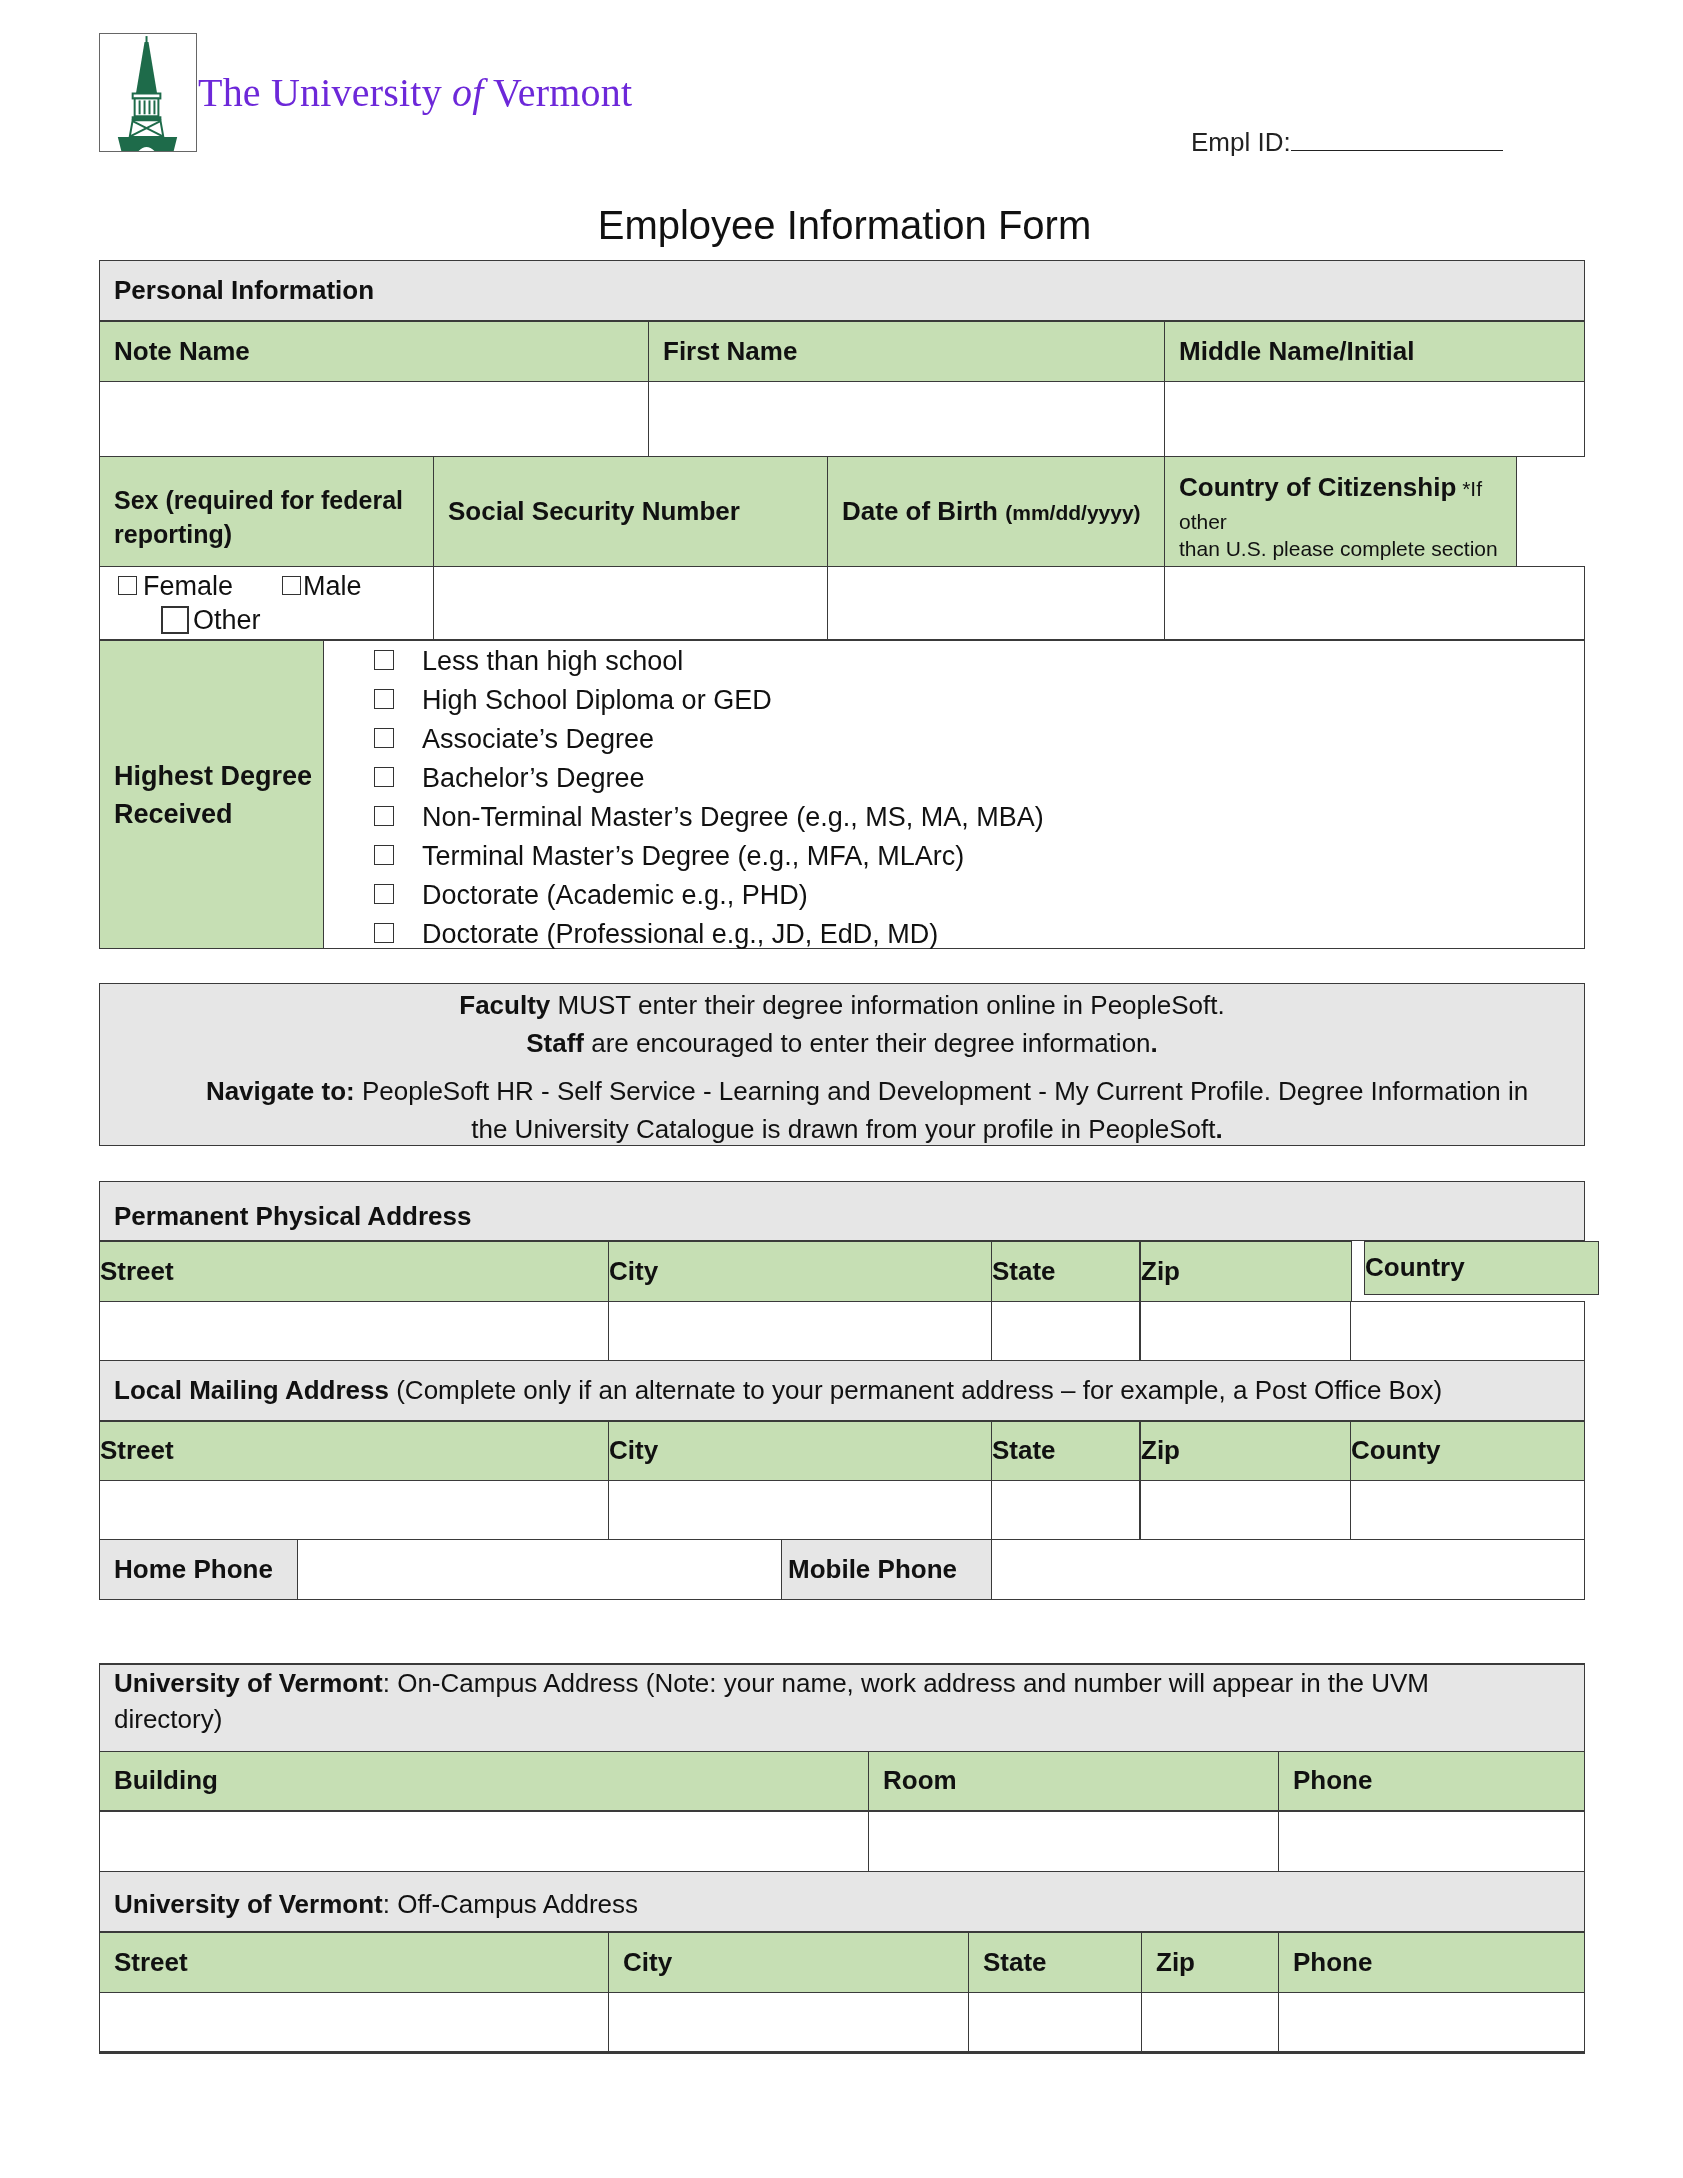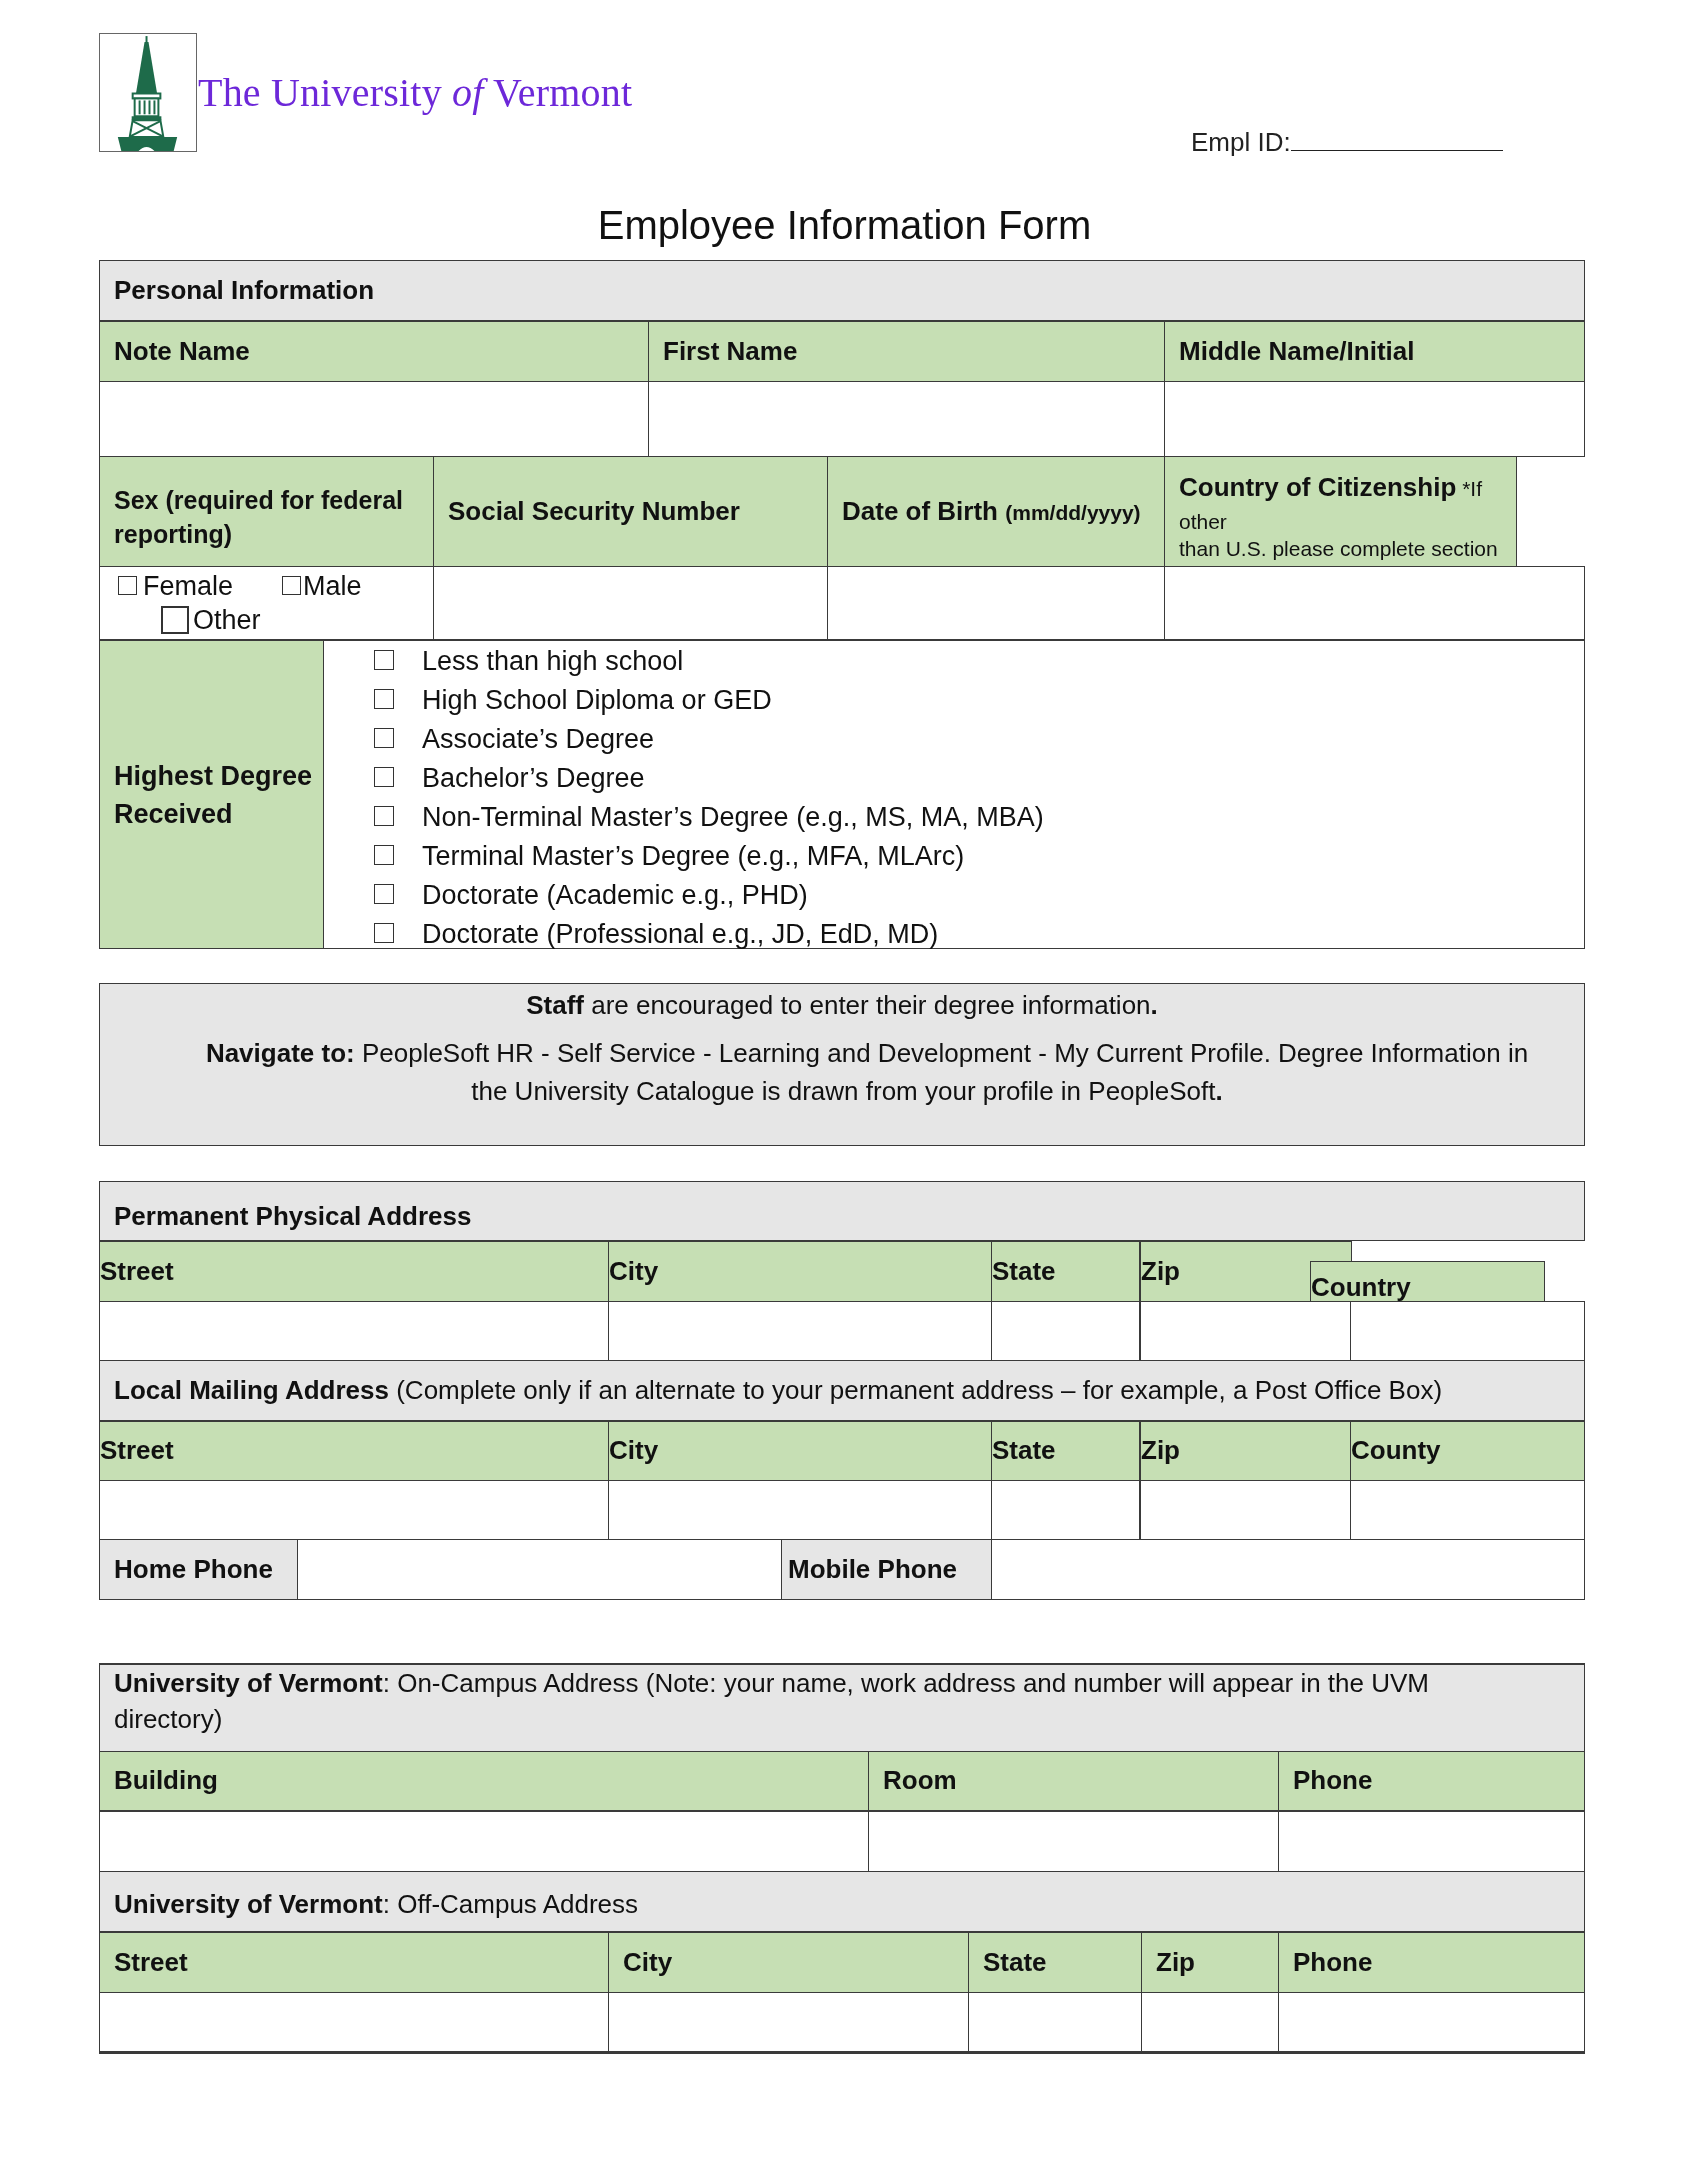--- a/index.html
+++ b/index.html
@@ -145,40 +145,41 @@
       <span class="cb"></span>
       <span>Doctorate (Academic e.g., PHD)</span>
     </div>
   <div class="deg-item">
       <span class="cb"></span>
       <span>Doctorate (Professional e.g., JD, EdD, MD)</span>
     </div>
 </div>
 
 <div class="cell gray notice" style="left:99px;top:983px;width:1486px;height:163px;padding-top:2px;">
+  <div><b>Faculty</b><span> MUST enter their degree information online in PeopleSoft.</span></div>
   <div><b>Staff</b><span> are encouraged to enter their degree information</span><b>.</b></div>
   <div style="margin-top:10px;padding-left:50px;"><b>Navigate to:</b><span> PeopleSoft HR - Self Service - Learning and Development - My Current Profile. Degree Information in</span></div>
   <div style="padding-left:10px;"><span>the University Catalogue is drawn from your profile in PeopleSoft</span><b>.</b></div>
 </div>
 
 <div class="cell gray pad b" style="left:99px;top:1181px;width:1486px;height:60px;padding-top:18px;"><span>Permanent Physical Address</span></div>
 
 <div class="cell green vc b" style="left:99px;top:1241px;width:510px;height:61px;">
     <span>Street</span>
   </div>
 <div class="cell green vc b" style="left:608px;top:1241px;width:384px;height:61px;">
     <span>City</span>
   </div>
 <div class="cell green vc b" style="left:991px;top:1241px;width:149px;height:61px;">
     <span>State</span>
   </div>
 <div class="cell green vc b" style="left:1140px;top:1241px;width:212px;height:61px;">
     <span>Zip</span>
   </div>
-<div class="cell green vc b" style="left:1310px;top:1241px;width:235px;height:54px;margin-top:20px;">
+<div class="cell green vc b" style="left:1364px;top:1241px;width:235px;height:54px;">
     <span>Country</span>
   </div>
 
 <div class="cell" style="left:99px;top:1301px;width:510px;height:60px;">
     <input class="field" style="">
   </div>
 <div class="cell" style="left:608px;top:1301px;width:384px;height:60px;">
     <input class="field" style="">
   </div>
 <div class="cell" style="left:991px;top:1301px;width:149px;height:60px;">

